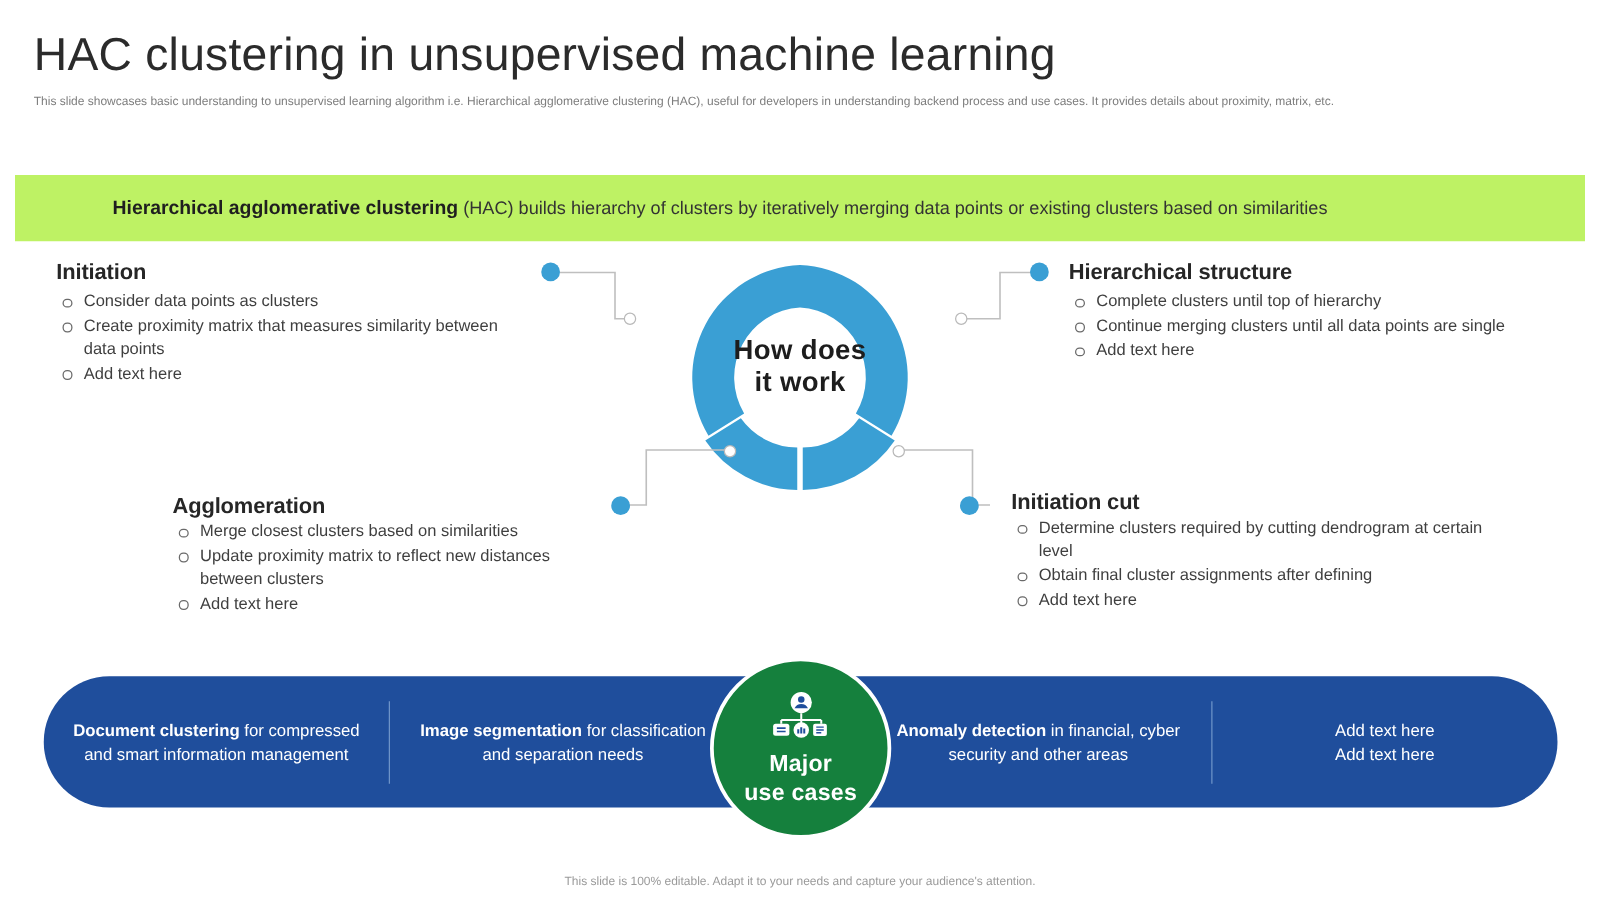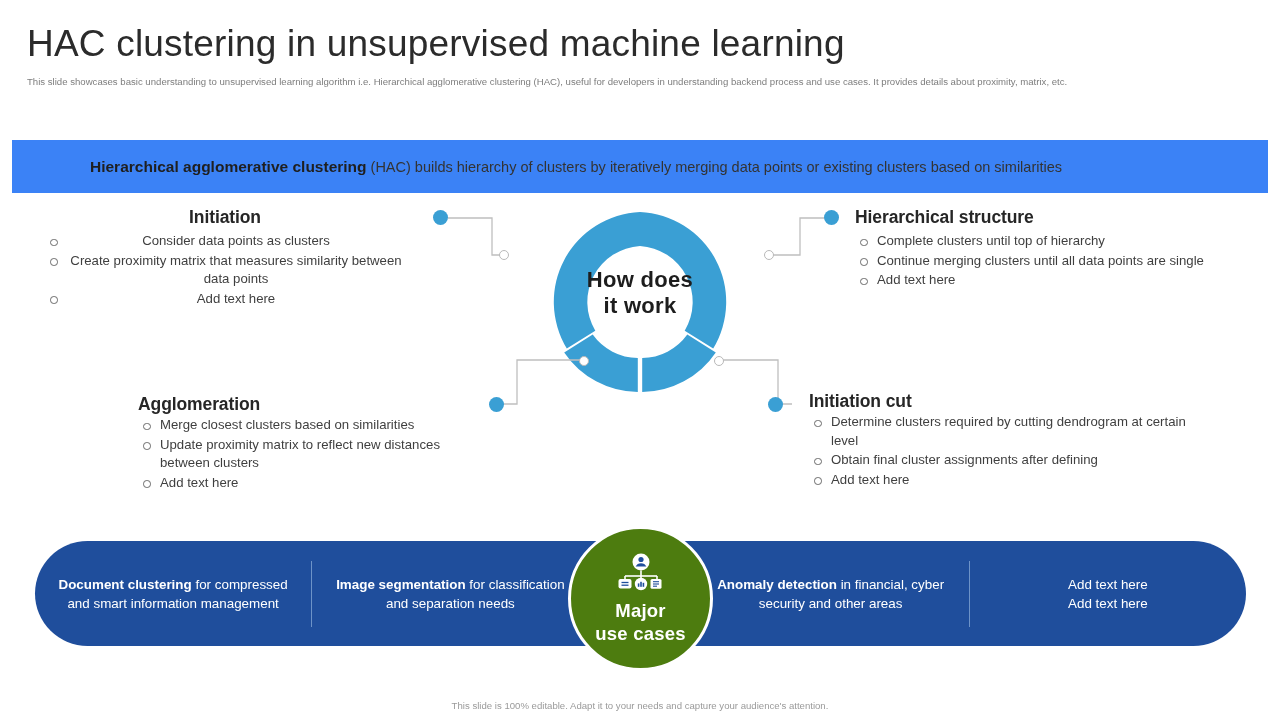--- a/index.html
+++ b/index.html
@@ -24,21 +24,21 @@
   .subtitle{
     position:absolute;left:27px;top:75px;
     font-size:9.6px;line-height:13px;
     color:#7d7d7d;white-space:nowrap;
   }
 
   
   .banner{
     position:absolute;left:12px;top:140px;
     width:1256px;height:53px;
-    background:#3b82f6;
+    background:#bef264;
     display:flex;align-items:center;
   }
   .banner-text{
     width:1110px;margin-left:78px;
     font-size:14.5px;line-height:19px;
     color:#333333;text-align:justify;
   }
   .banner-text .b{font-weight:bold;font-size:15.5px;color:#1f1f1f;}
 
   
@@ -74,21 +74,21 @@
   .block ul{margin:0;padding:0;list-style:none;}
   .block li{
     position:relative;padding-left:22px;
     font-size:13.2px;line-height:18.5px;color:#3f3f3f;margin-bottom:1px;
   }
   .block li::before{
     content:"";position:absolute;left:5px;top:6.5px;
     width:5.5px;height:5.5px;border:1px solid #6a6a6a;border-radius:50%;
   }
 
-  .blk-initiation{left:45px;top:207px;width:360px;text-align:center;}
+  .blk-initiation{left:45px;top:207px;width:360px;}
   .blk-hier{left:855px;top:207px;width:360px;}
   .blk-agglo{left:138px;top:394px;width:350px;}
   .blk-dendro{left:809px;top:391px;width:390px;}
   .blk-agglo h3, .blk-dendro h3{margin-bottom:1px;}
 
   
   .usebar{
     position:absolute;left:35px;top:541px;width:1211px;height:105px;
     background:#1f4e9c;border-radius:53px;
   }
@@ -100,21 +100,21 @@
     flex:1;text-align:center;color:#ffffff;
     font-size:13.4px;line-height:19px;padding:0 14px;
     box-sizing:border-box;position:relative;
   }
   .ucell .b{font-weight:bold;}
   .udiv{width:1px;height:66px;background:#6d93c8;flex:0 0 1px;}
   .uspacer{flex:0 0 104px;}
 
   .majorcircle{
     position:absolute;left:568px;top:526px;width:145px;height:145px;
-    border-radius:50%;background:#4d7c0f;border:3px solid #ffffff;
+    border-radius:50%;background:#15803d;border:3px solid #ffffff;
     box-sizing:border-box;
     display:flex;flex-direction:column;align-items:center;justify-content:center;
   }
   .majorcircle .mtext{
     color:#ffffff;font-size:18.5px;font-weight:bold;line-height:23px;
     text-align:center;letter-spacing:.2px;margin-top:4px;
   }
   .majoricon{width:52px;height:40px;margin-bottom:2px;}
 
   

